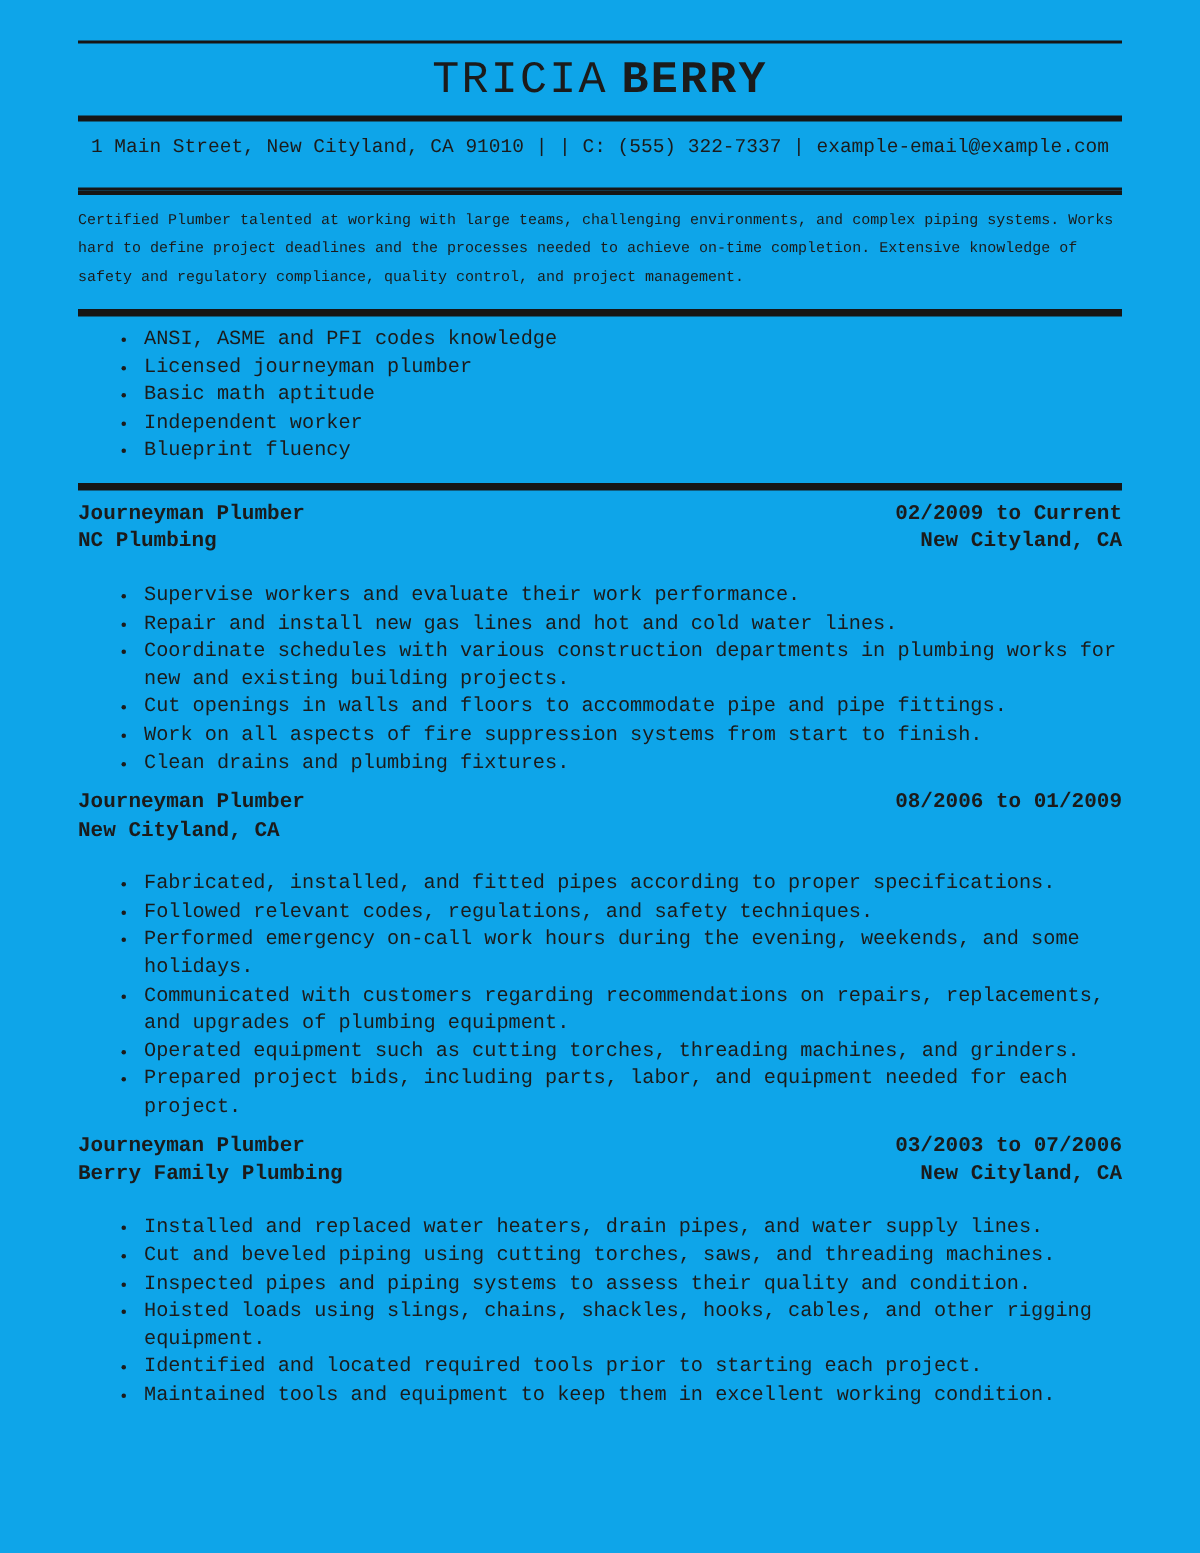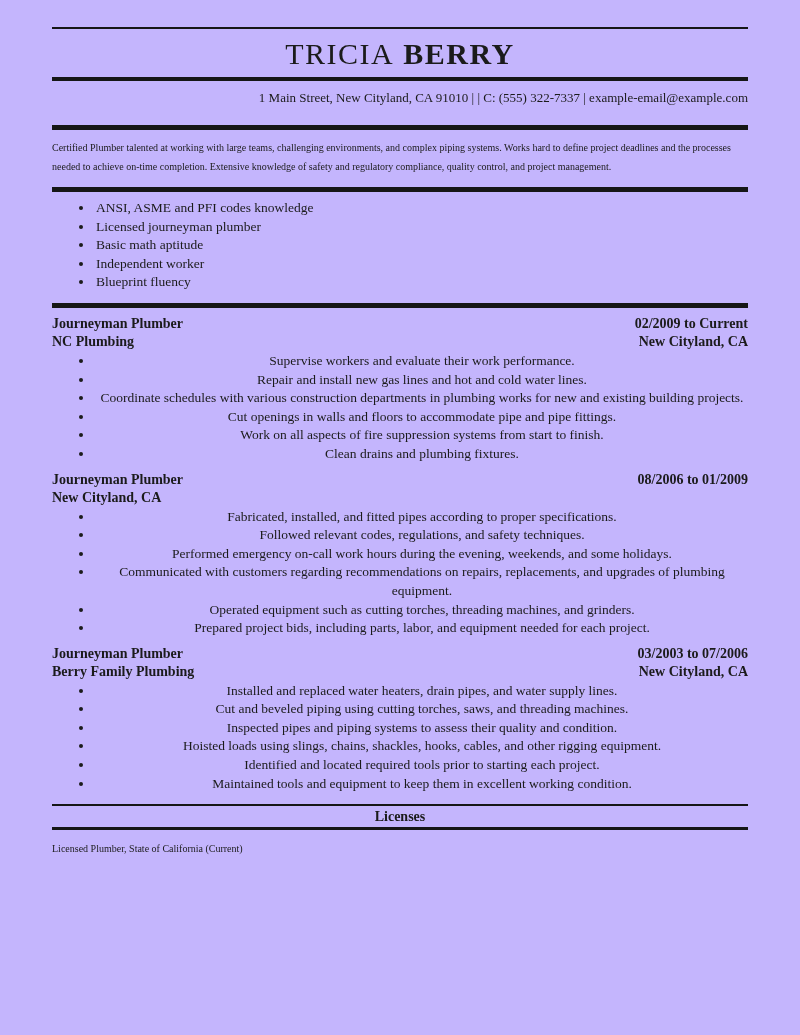--- a/index.html
+++ b/index.html
@@ -1,21 +1,21 @@
 <!DOCTYPE html>
 <html><head>
 <meta charset="utf-8">
 <style>
   html, body { margin: 0; padding: 0; background: #ffffff; }
   .page {
     position: relative;
     width: 800px;
     height: 1035px;
-    background: #c4b5fd;
-    font-family: Liberation Serif, serif;
+    background: #0ea5e9;
+    font-family: Liberation Mono, monospace;
     color: #1b1b1b;
     overflow: hidden;
     box-sizing: border-box;
   }
   .content { padding: 0 52px; }
 
   .rule { background: #161616; }
   .rule-2 { height: 2px; }
   .rule-3 { height: 3px; }
   .rule-4 { height: 4px; }
@@ -25,21 +25,21 @@
     margin: 7px 0 5px 0;
     text-align: center;
     font-size: 30px;
     font-weight: 400;
     letter-spacing: 1.5px;
     line-height: 36px;
   }
   .name .last { font-weight: 700; margin-left: 9px; }
 
   .contact {
-    text-align: right;
+    text-align: center;
     font-size: 13px;
     line-height: 16px;
     padding: 9px 0 8px 0;
   }
 
   .sec { margin-top: 11px; }
   .sec-title {
     text-align: center;
     font-weight: 700;
     font-size: 14px;
@@ -67,21 +67,21 @@
   }
 
   .job { margin-top: 7px; }
   .job-head-row {
     display: flex;
     justify-content: space-between;
     font-weight: 700;
     font-size: 14px;
     line-height: 18.5px;
   }
-  .job ul.blist { margin: 0 0 6px 0; text-align: center; }
+  .job ul.blist { margin: 18px 0 6px 0; }
 
   .license-line { margin: 9px 0 0 0; }
 </style>
 </head>
 <body>
 
 <div class="page">
   <div class="content">
 
     <div class="rule rule-2 top-rule"></div>
@@ -165,21 +165,15 @@
           <li>Installed and replaced water heaters, drain pipes, and water supply lines.</li>
           <li>Cut and beveled piping using cutting torches, saws, and threading machines.</li>
           <li>Inspected pipes and piping systems to assess their quality and condition.</li>
           <li>Hoisted loads using slings, chains, shackles, hooks, cables, and other rigging equipment.</li>
           <li>Identified and located required tools prior to starting each project.</li>
           <li>Maintained tools and equipment to keep them in excellent working condition.</li>
         </ul>
       </div>
     </div>
 
-    <div class="sec">
-      <div class="rule rule-2"></div>
-      <div class="sec-title">Licenses</div>
-      <div class="rule rule-3"></div>
-      <p class="body-text license-line">Licensed Plumber, State of California (Current)</p>
-    </div>
 
   </div>
 </div>
 
 </body></html>

